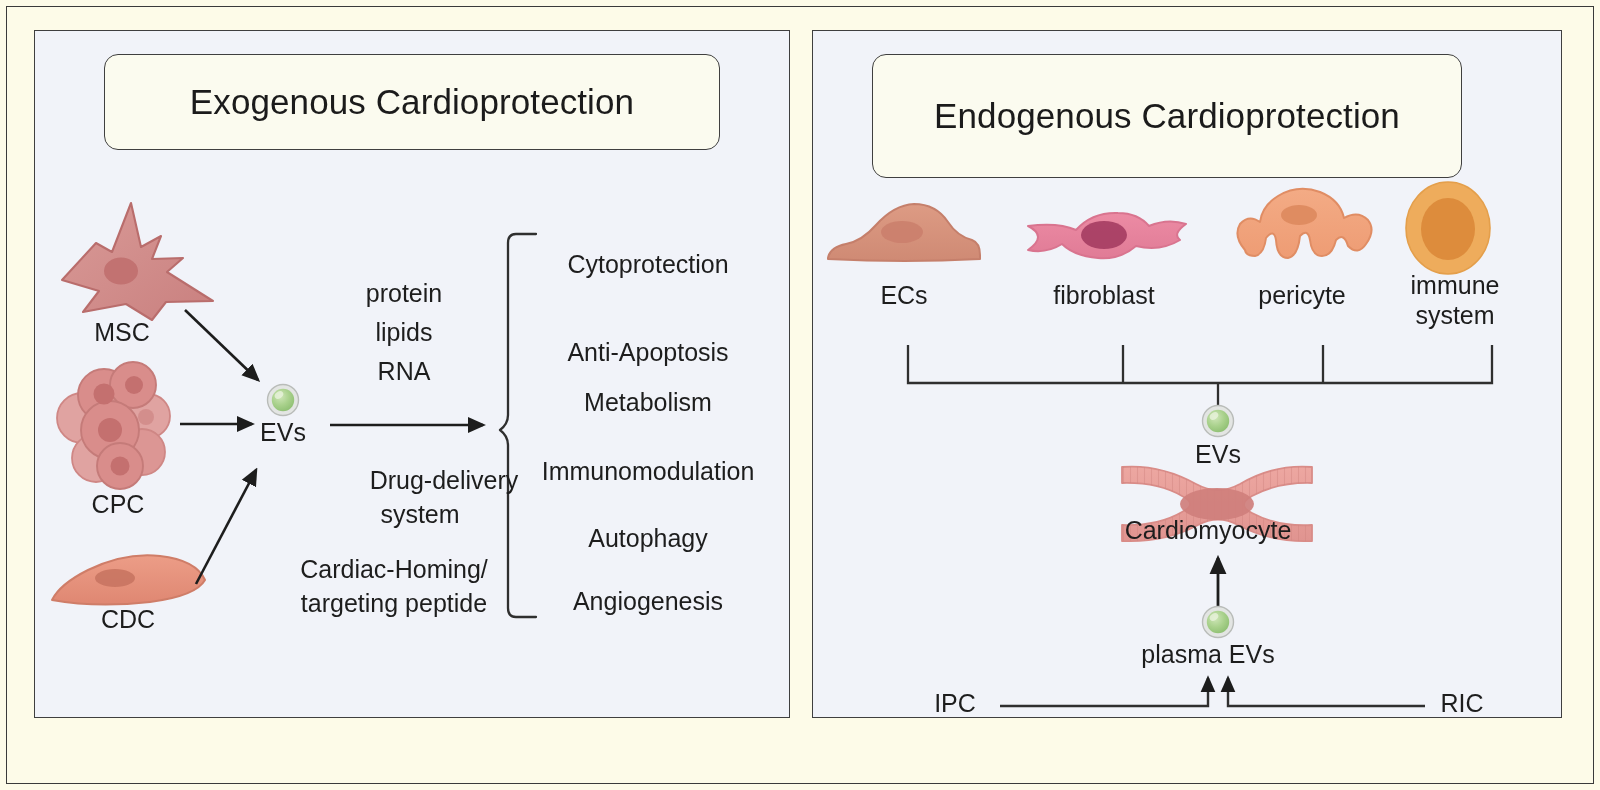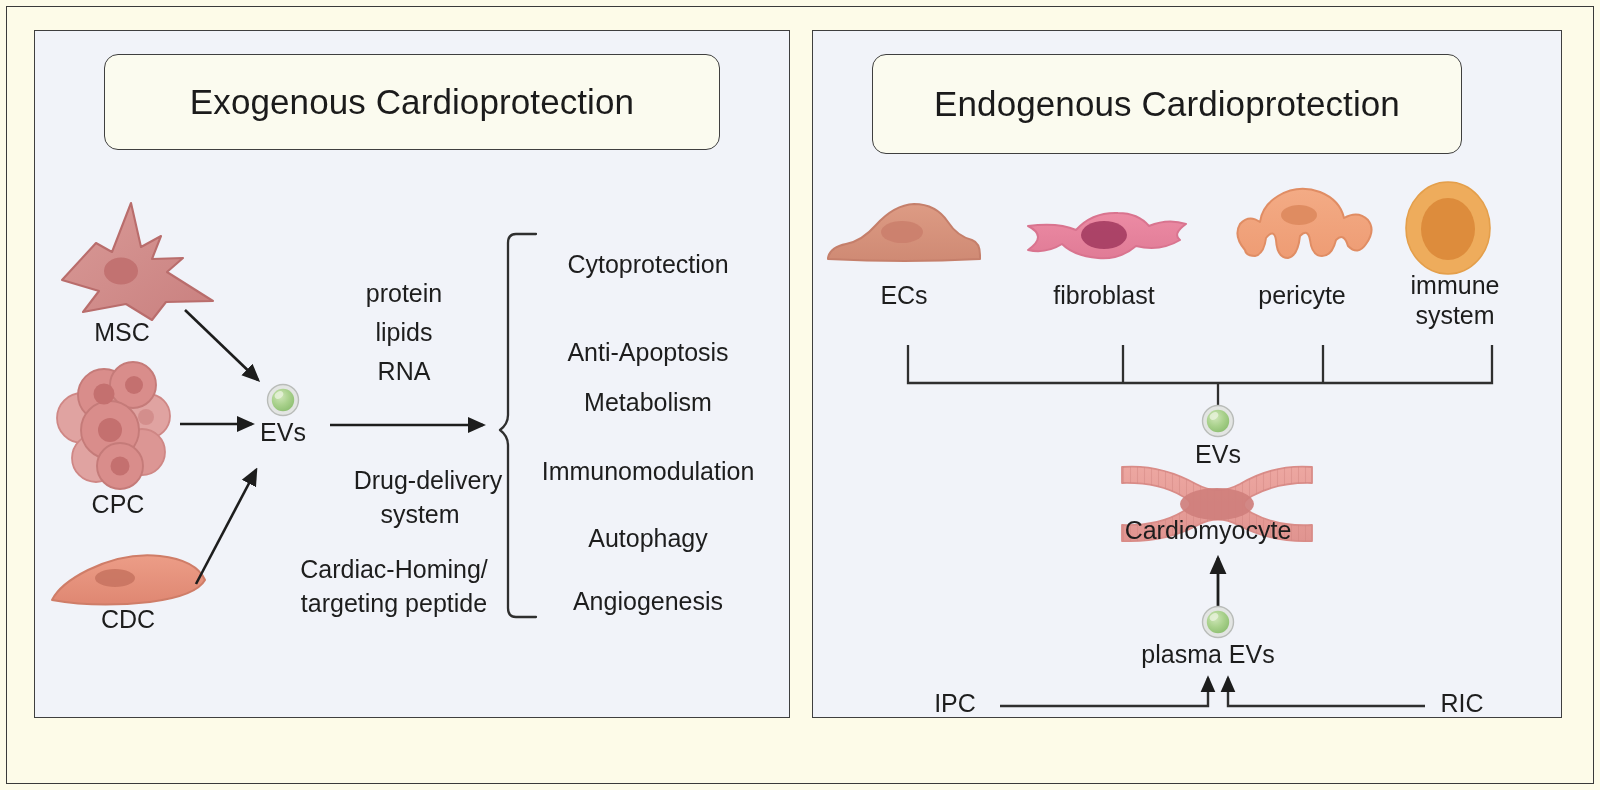--- a/index.html
+++ b/index.html
@@ -42,21 +42,21 @@
     border-radius: 14px;
     box-sizing: border-box;
     display: flex;
     align-items: center;
     justify-content: center;
     font-size: 35px;
     color: #1b1b1b;
     letter-spacing: .1px;
   }
   #title-left  { left: 104px; top: 54px; width: 616px; height: 96px; }
-  #title-right { left: 872px; top: 54px; width: 590px; height: 100px; }
+  #title-right { left: 872px; top: 54px; width: 590px; height: 124px; }
 
   .lbl {
     position: absolute;
     font-size: 25px;
     color: #1d1d1d;
     white-space: nowrap;
     line-height: 1.18;
   }
   .lbl.ctr { transform: translateX(-50%); text-align: center; }
 
@@ -244,21 +244,21 @@
   <div class="lbl ctr" style="left:122px; top:318px;">MSC</div>
   <div class="lbl ctr" style="left:118px; top:490px;">CPC</div>
   <div class="lbl ctr" style="left:128px; top:605px;">CDC</div>
 
   <div class="lbl ctr" style="left:283px; top:418px;">EVs</div>
 
   <div class="lbl ctr" style="left:404px; top:279px;">protein</div>
   <div class="lbl ctr" style="left:404px; top:318px;">lipids</div>
   <div class="lbl ctr" style="left:404px; top:357px;">RNA</div>
 
-  <div class="lbl ctr" style="left:428px; top:466px;text-align:center;">Drug-delivery</div>
+  <div class="lbl ctr" style="left:444px; top:466px;text-align:center;">Drug-delivery</div>
   <div class="lbl ctr" style="left:420px; top:500px;">system</div>
   <div class="lbl ctr" style="left:394px; top:555px;">Cardiac-Homing/</div>
   <div class="lbl ctr" style="left:394px; top:589px;">targeting peptide</div>
 
   <div class="lbl ctr" style="left:648px; top:250px;">Cytoprotection</div>
   <div class="lbl ctr" style="left:648px; top:320px;margin-top:18px;">Anti-Apoptosis</div>
   <div class="lbl ctr" style="left:648px; top:388px;">Metabolism</div>
   <div class="lbl ctr" style="left:648px; top:457px;">Immunomodulation</div>
   <div class="lbl ctr" style="left:648px; top:524px;">Autophagy</div>
   <div class="lbl ctr" style="left:648px; top:587px;">Angiogenesis</div>

